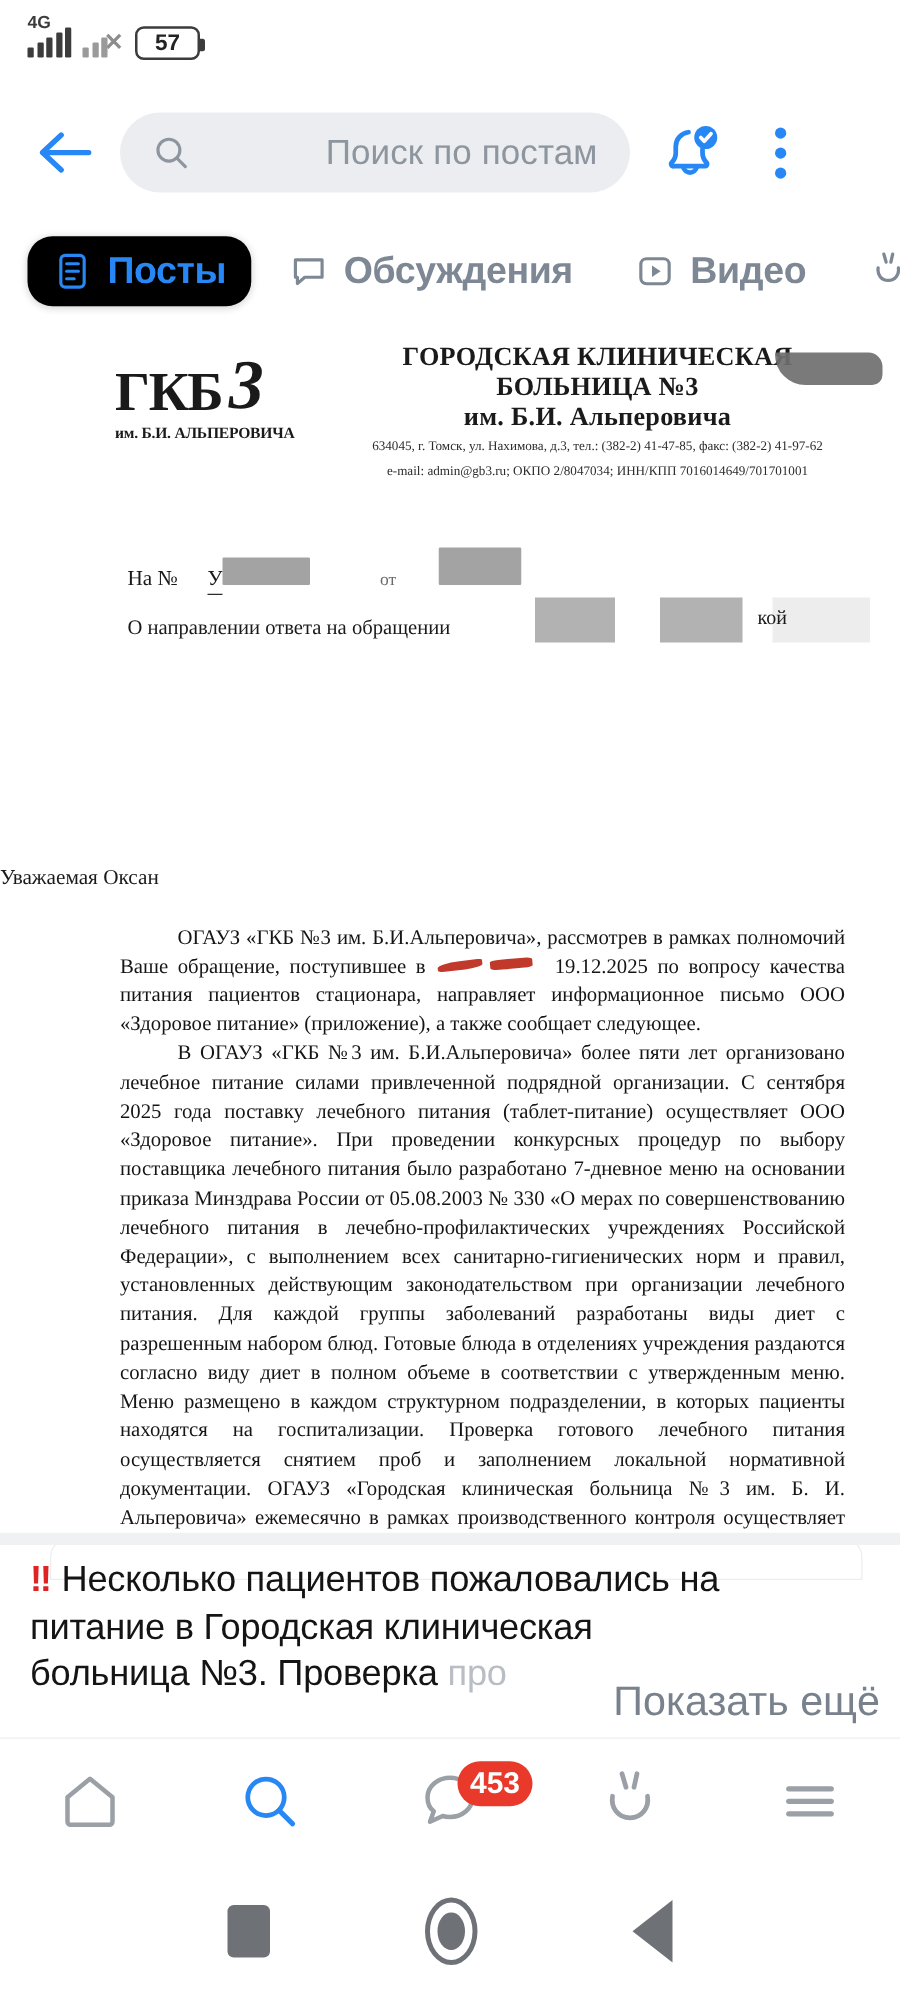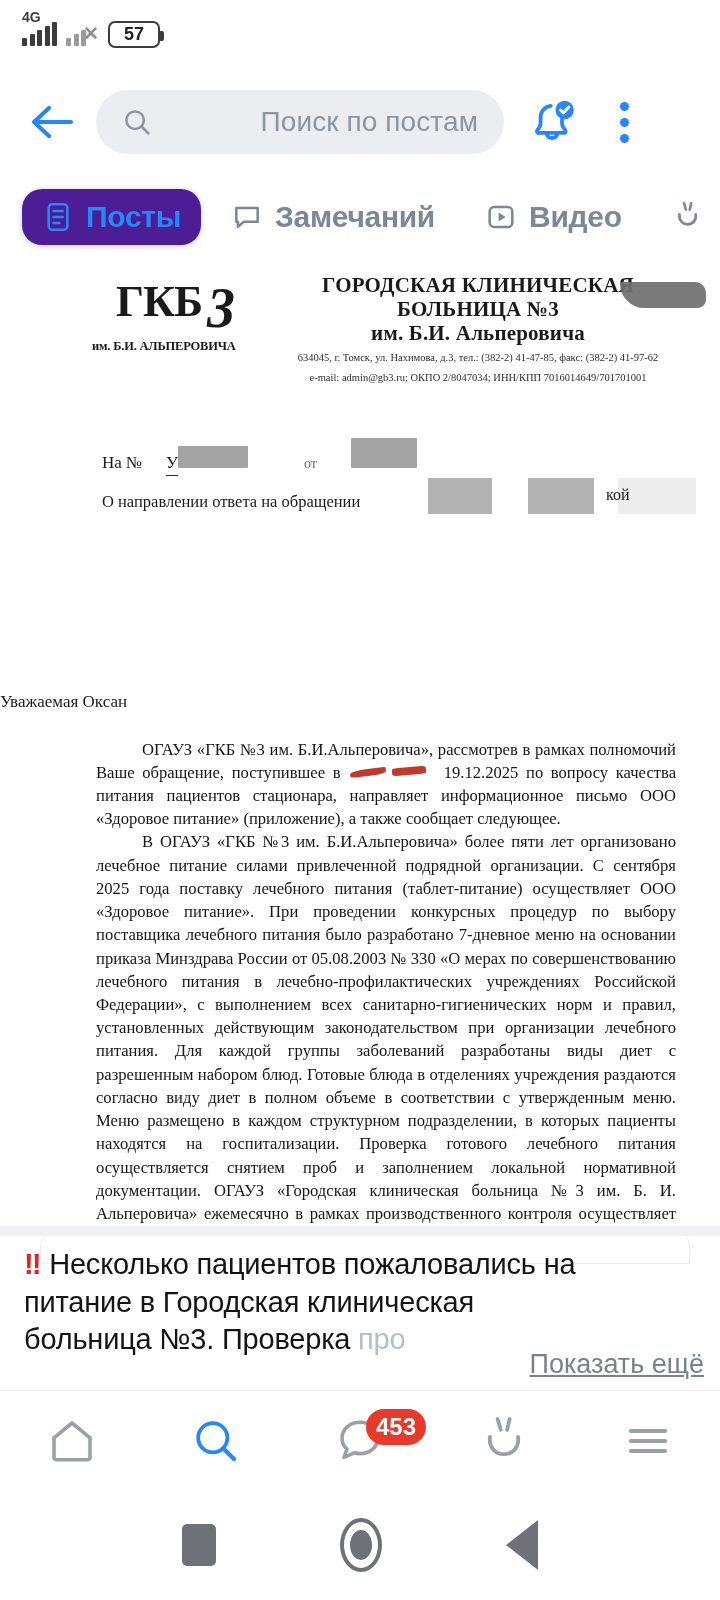--- a/index.html
+++ b/index.html
@@ -50,34 +50,34 @@
               flex:0 0 auto; }
   .kebab { width:48px; display:flex; flex-direction:column; align-items:center; gap:7px;
            flex:0 0 auto; }
   .kebab i { width:9px; height:9px; border-radius:50%; background:#2787f5; display:block; }
 
   
   .tabrow { height:82px; display:flex; align-items:center; gap:10px; padding:0 22px;
             overflow:hidden; }
   .tab { display:flex; align-items:center; gap:12px; padding:11px 20px; border-radius:20px;
          flex:0 0 auto; }
-  .tab.active { background:#4c1d95; box-shadow:0 1px 7px rgba(0,0,0,.20); }
+  .tab.active { background:#000000; box-shadow:0 1px 7px rgba(0,0,0,.20); }
   .tab-label { font-size:30px; font-weight:700; color:#7d8894; white-space:nowrap;
                letter-spacing:-0.3px; }
   .tab.active .tab-label { color:#2787f5; }
 
   
   .doccard { position:relative; background:#fff; height:968px; overflow:hidden; }
   .docinner { position:relative; width:720px; height:968px;
               font-family:"Liberation Serif", serif; color:#1a1a1a; }
 
   .lh { display:flex; align-items:flex-start; padding:16px 30px 0 92px; gap:24px; }
   .lh-logo { flex:0 0 auto; width:160px; padding-top:6px; }
   .lh-logo-main { font-family:"Liberation Serif", serif; font-weight:700; font-size:44px;
-                  letter-spacing:-1px; line-height:1; display:flex; align-items:flex-start; gap:5px;margin-left:24px; }
+                  letter-spacing:-1px; line-height:1; display:flex; align-items:flex-end; gap:5px; }
   .lh-logo-3 { font-size:56px; font-style:italic; font-weight:700; }
   .lh-logo-sub { font-size:12.5px; font-weight:700; letter-spacing:-0.2px; margin-top:3px; }
   .lh-text { flex:1 1 auto; text-align:center; padding-right:10px; }
   .lh-t1 { font-size:21px; font-weight:700; letter-spacing:0.2px; line-height:1.12; }
   .lh-t2 { font-size:21px; font-weight:700; letter-spacing:0.2px; line-height:1.2; }
   .lh-t3 { font-size:10.5px; line-height:1.42; margin-top:5px; color:#2c2c2c; }
   .lh-smudge { position:absolute; right:14px; top:24px; width:86px; height:26px;
                background:#6f6f6f; border-radius:2px 14px 10px 30px; opacity:.92; }
 
   .refblock { padding:52px 0 0 102px; font-size:17px; line-height:1.42; position:relative; }
@@ -106,23 +106,23 @@
   .doc-divider { height:10px; background:#f0f1f3; }
 
   
   .capwrap { padding:10px 24px 0 24px; position:relative; height:160px; overflow:hidden; }
   .cap-ghost { position:absolute; left:40px; top:-6px; right:30px; height:34px;
                border:1px solid #eceef0; border-radius:16px 16px 0 0; }
   .caption { font-size:29px; line-height:1.30; color:#141414; letter-spacing:-0.2px;
              position:relative; z-index:2; }
   .bangs { color:#e02424; font-weight:700; }
   .cap-fade { color:#b9bec4; }
-  .showmore { position:absolute; right:16px; bottom:16px; font-size:27px; color:#78818c;
+  .showmore { position:absolute; right:16px; bottom:16px; font-size:33px; color:#78818c;
               background:linear-gradient(to right, rgba(255,255,255,0) 0, #fff 24px, #fff 100%);
-              padding-left:40px; z-index:3;text-decoration:underline; }
+              padding-left:40px; z-index:3; }
 
   
   .bottomnav { position:absolute; left:0; bottom:110px; width:720px; height:100px;
                border-top:1px solid #eceef0; display:flex; align-items:center; }
   .navitem { flex:1 1 0; display:flex; align-items:center; justify-content:center;
              position:relative; height:100%; }
   .badge { position:absolute; left:calc(50% + 6px); top:18px; min-width:54px; height:36px;
            background:#e8392b; color:#fff; border-radius:18px; font-size:24px; font-weight:600;
            display:flex; align-items:center; justify-content:center; padding:0 10px;
            font-family:"Liberation Sans", sans-serif; }
@@ -204,21 +204,21 @@
         <line x1="8.5" y1="7.5" x2="15.5" y2="7.5" stroke="#2787f5" stroke-width="1.9" stroke-linecap="round"></line>
         <line x1="8.5" y1="12" x2="15.5" y2="12" stroke="#2787f5" stroke-width="1.9" stroke-linecap="round"></line>
         <line x1="8.5" y1="16.5" x2="13" y2="16.5" stroke="#2787f5" stroke-width="1.9" stroke-linecap="round"></line>
       </svg>
       <span class="tab-label">Посты</span>
     </div>
     <div class="tab">
       <svg width="32" height="32" viewBox="0 0 24 24">
         <path d="M4 5.2h16v10.4H9.6L5.2 19.4v-3.8H4z" stroke="#7d8894" stroke-width="1.9" fill="none" stroke-linejoin="round"></path>
       </svg>
-      <span class="tab-label">Замечаний</span>
+      <span class="tab-label">Обсуждения</span>
     </div>
     <div class="tab">
       <svg width="32" height="32" viewBox="0 0 24 24">
         <rect x="3.5" y="4.5" width="17" height="15" rx="3.4" stroke="#7d8894" stroke-width="1.9" fill="none"></rect>
         <path d="M10.2 8.6l5.2 3.4-5.2 3.4z" fill="#7d8894"></path>
       </svg>
       <span class="tab-label">Видео</span>
     </div>
     <div class="tab">
       <svg width="32" height="34" viewBox="0 0 24 26">

